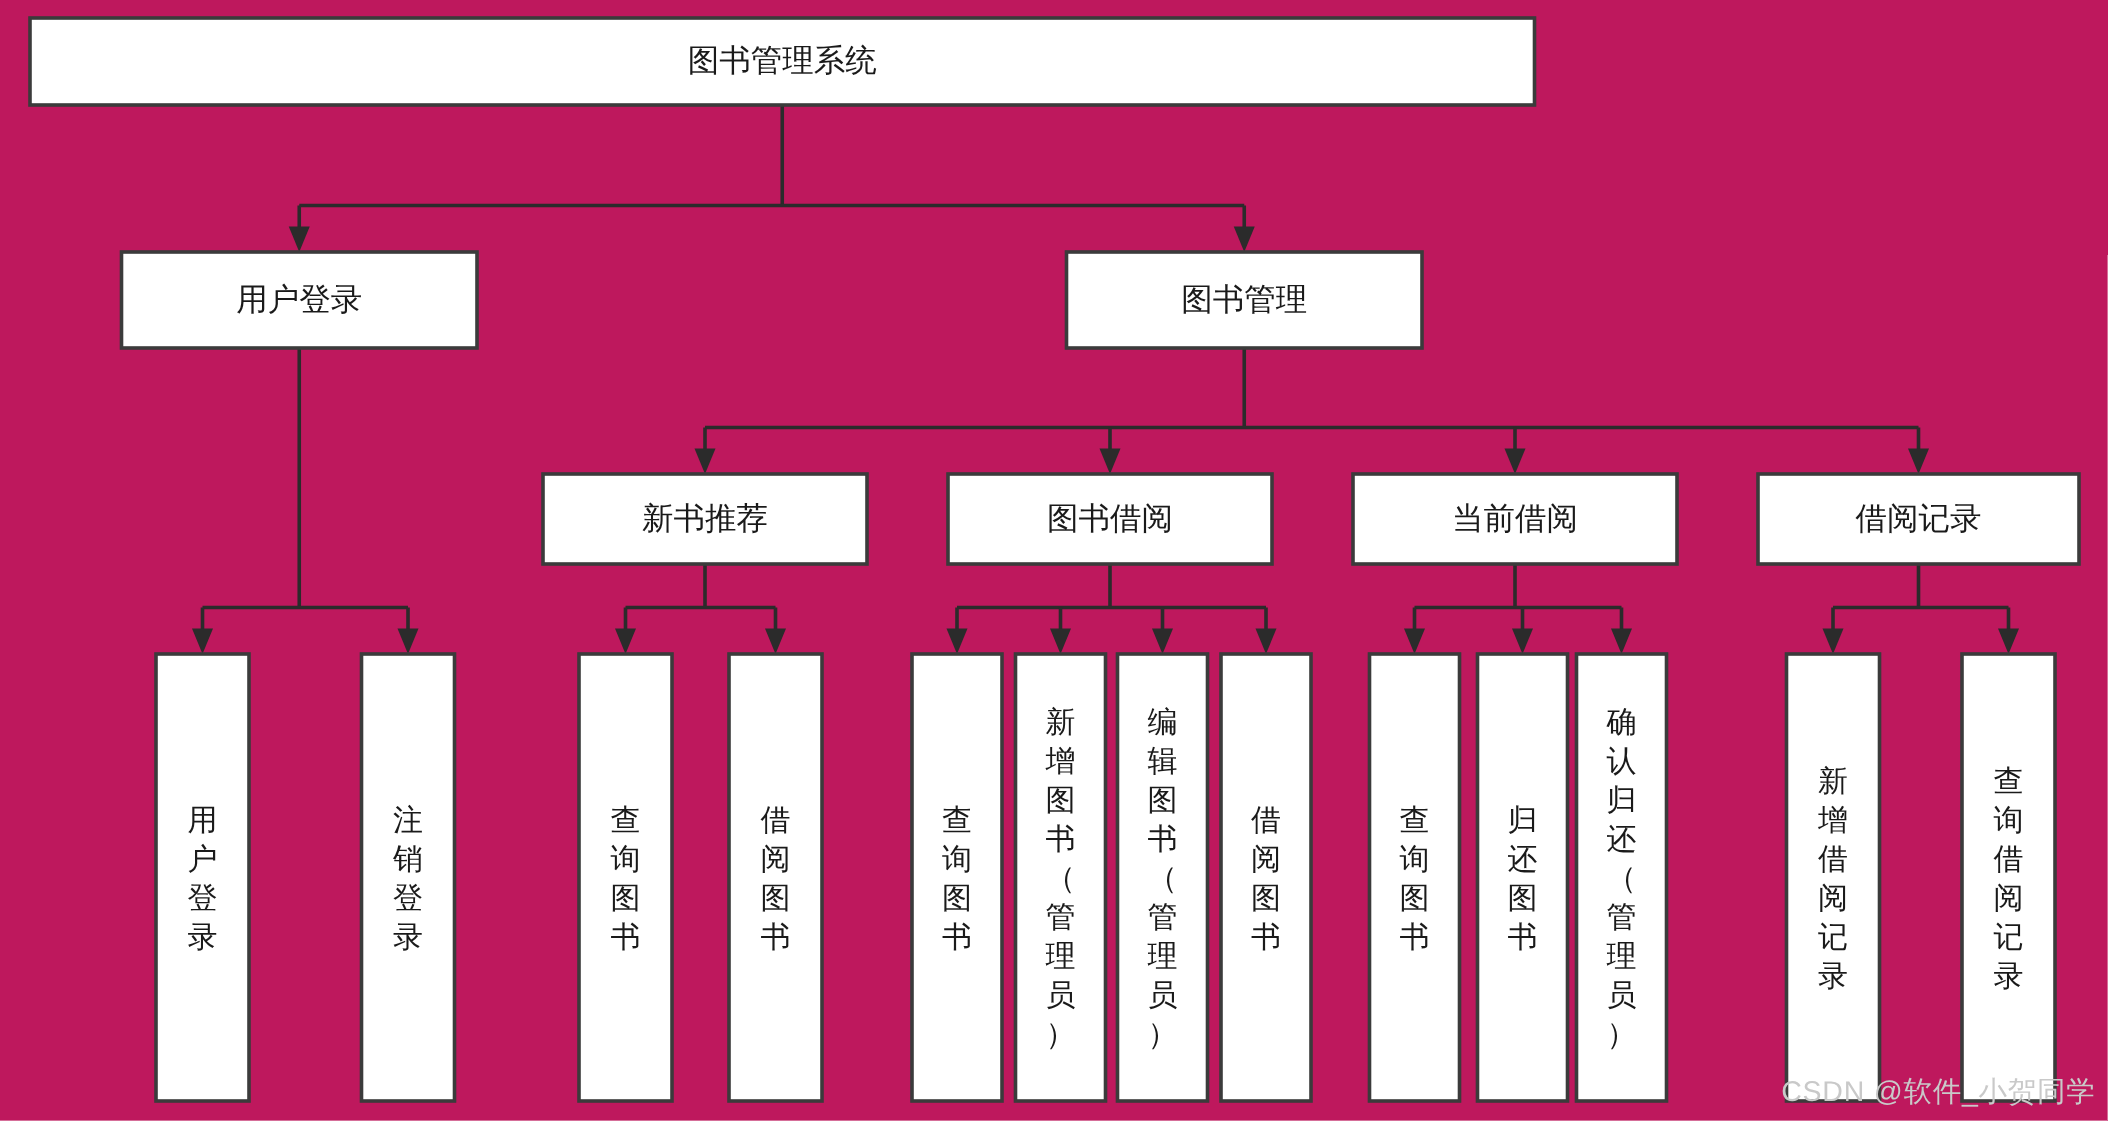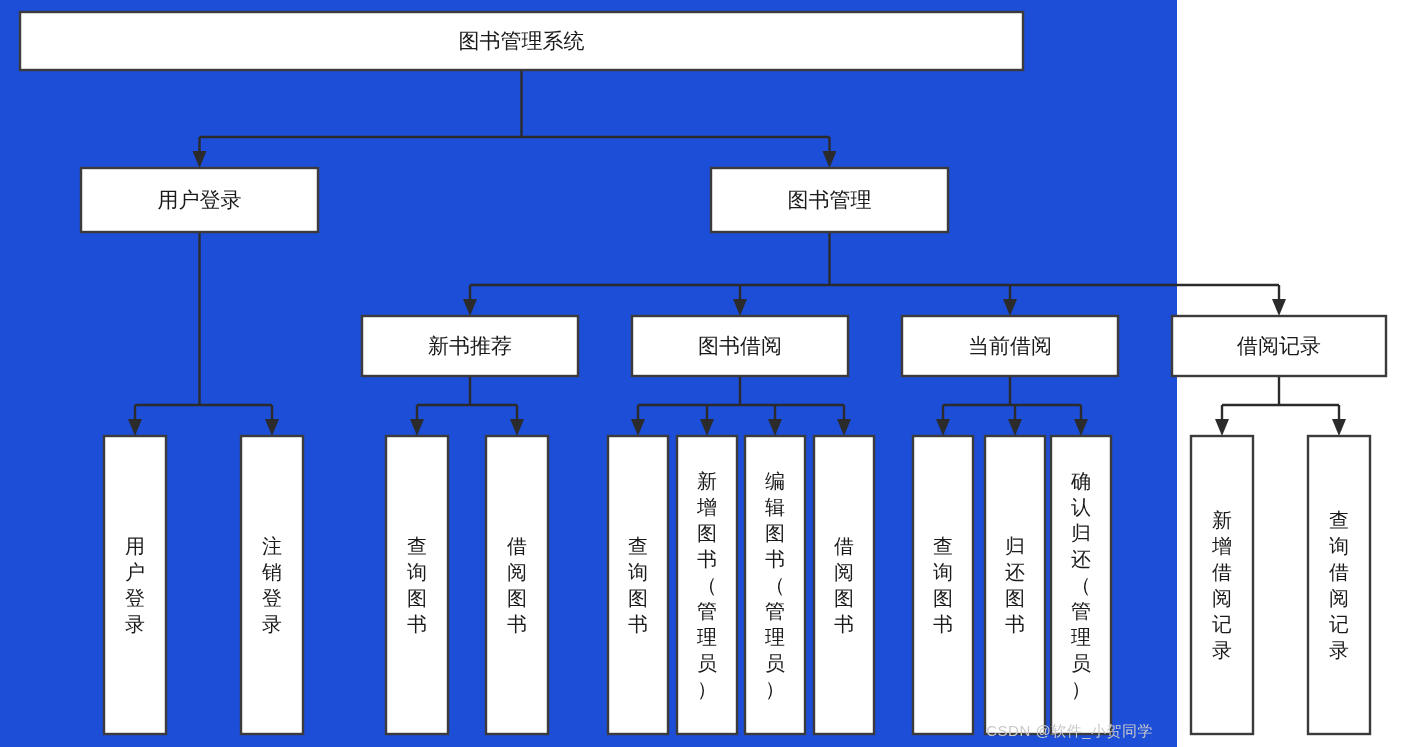--- a/index.html
+++ b/index.html
@@ -9,23 +9,23 @@
     background: #ffffff;
   }
   body {
     width: 1405px;
     height: 747px;
     font-family: "Liberation Sans", "DejaVu Sans", sans-serif;
     overflow: hidden;
   }
   #diagram-root {
     position: relative;
-    width: 1177px;
+    width: 1405px;
     height: 747px;
-    background: #1d4ed8;
+    background: #be185d;
   }
   svg#flow-svg {
     position: absolute;
     left: 0;
     top: 0;
     width: 1405px;
     height: 747px;
     display: block;
   }
   .node-box {
@@ -50,24 +50,24 @@
     stroke: #2b2b2b;
     stroke-width: 2.4;
     fill: none;
   }
   .arrow-head {
     fill: #2b2b2b;
     stroke: none;
   }
   .watermark-text {
     position: absolute;
-    right: 24px;
+    right: 8px;
     bottom: 6px;
     font-family: "Liberation Sans", "DejaVu Sans", sans-serif;
-    font-size: 15px;
+    font-size: 19px;
     color: #c9c9c9;
     letter-spacing: 0.5px;
     white-space: nowrap;
     user-select: none;
   }
 </style>
 </head>
 <body>
 
 <div id="diagram-root">

